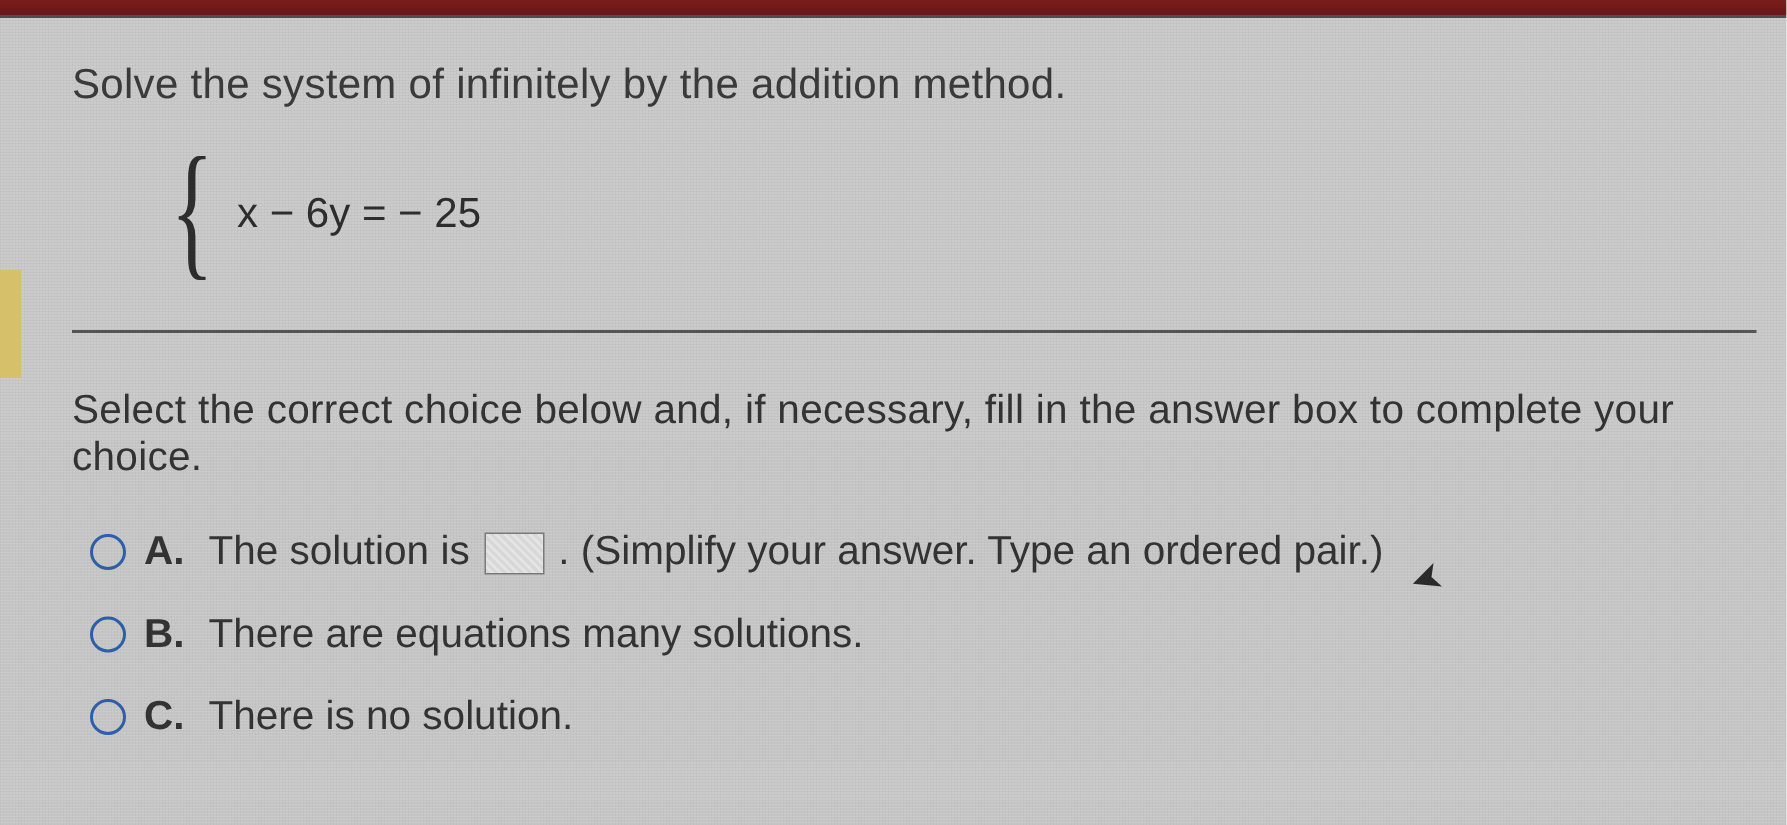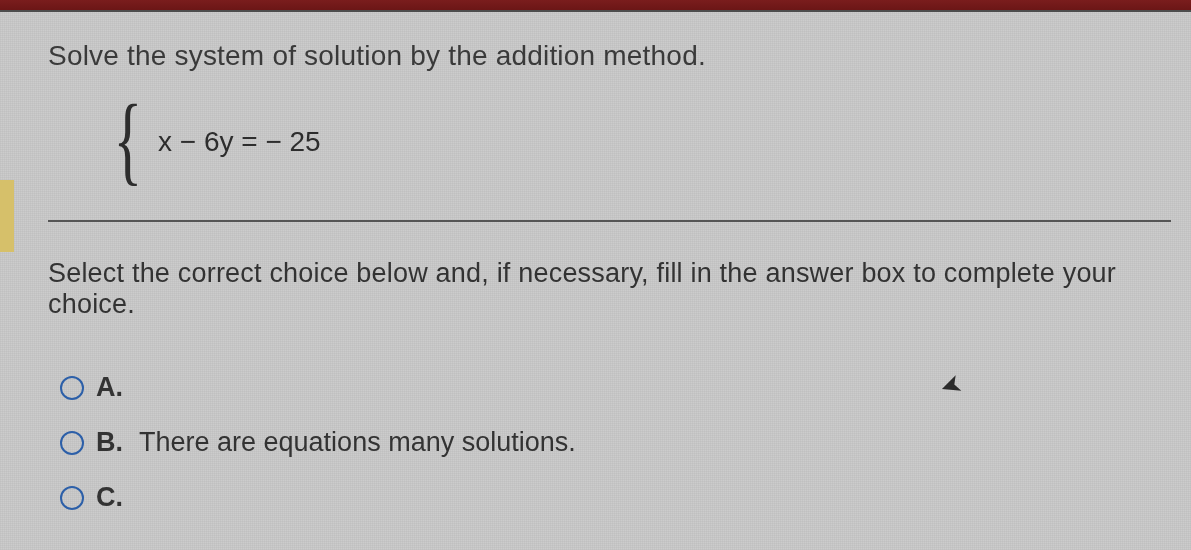--- a/index.html
+++ b/index.html
@@ -58,21 +58,21 @@
     white-space: pre;
   }
   .hr {
     border: none;
     border-top: 2px solid #555;
     margin: 10px 20px 36px 0;
   }
   .instr {
     font-size: 27px;
     color: #333;
-    margin-bottom: 52px;
+    margin-bottom: 32px;
     letter-spacing: 0.2px;
   }
   .options { display: flex; flex-direction: column; gap: 24px; padding-left: 12px; }
   .option {
     display: flex;
     align-items: center;
     gap: 12px;
     font-size: 27px;
     color: #333;
   }
@@ -110,47 +110,53 @@
 </style>
 </head>
 <body>
 
 <div class="top-bar"></div>
 <div class="thin-line"></div>
 
 <div class="content">
   <div class="side-accent"></div>
 
-  <div class="prompt">Solve the system of solution by the addition method.</div>
+  <div class="prompt">Solve the system of infinitely by the addition method.</div>
 
   <div class="eq-block">
     <div class="brace">{</div>
     <div class="eq-stack">
       <div class="eq">x − 6y = − 25</div>
     </div>
   </div>
 
   <hr class="hr">
 
   <div class="instr">Select the correct choice below and, if necessary, fill in the answer box to complete your choice.</div>
 
   <span class="cursor-icon" style="left:940px; top:358px; transform: rotate(-20deg) scaleX(-1);">➤</span>
 
   <div class="options">
 
     <div class="option">
       <span class="radio"></span>
       <span class="opt-letter">A.</span>
+      <span>
+        <span>The solution is </span>
+        <span class="answer-box"></span>
+        <span>. (Simplify your answer. Type an ordered pair.)</span>
+      </span>
     </div>
 
     <div class="option">
       <span class="radio"></span>
       <span class="opt-letter">B.</span>
       <span>There are equations many solutions.</span>
     </div>
 
     <div class="option">
       <span class="radio"></span>
       <span class="opt-letter">C.</span>
+      <span>There is no solution.</span>
     </div>
 
   </div>
 </div>
 
 </body></html>

